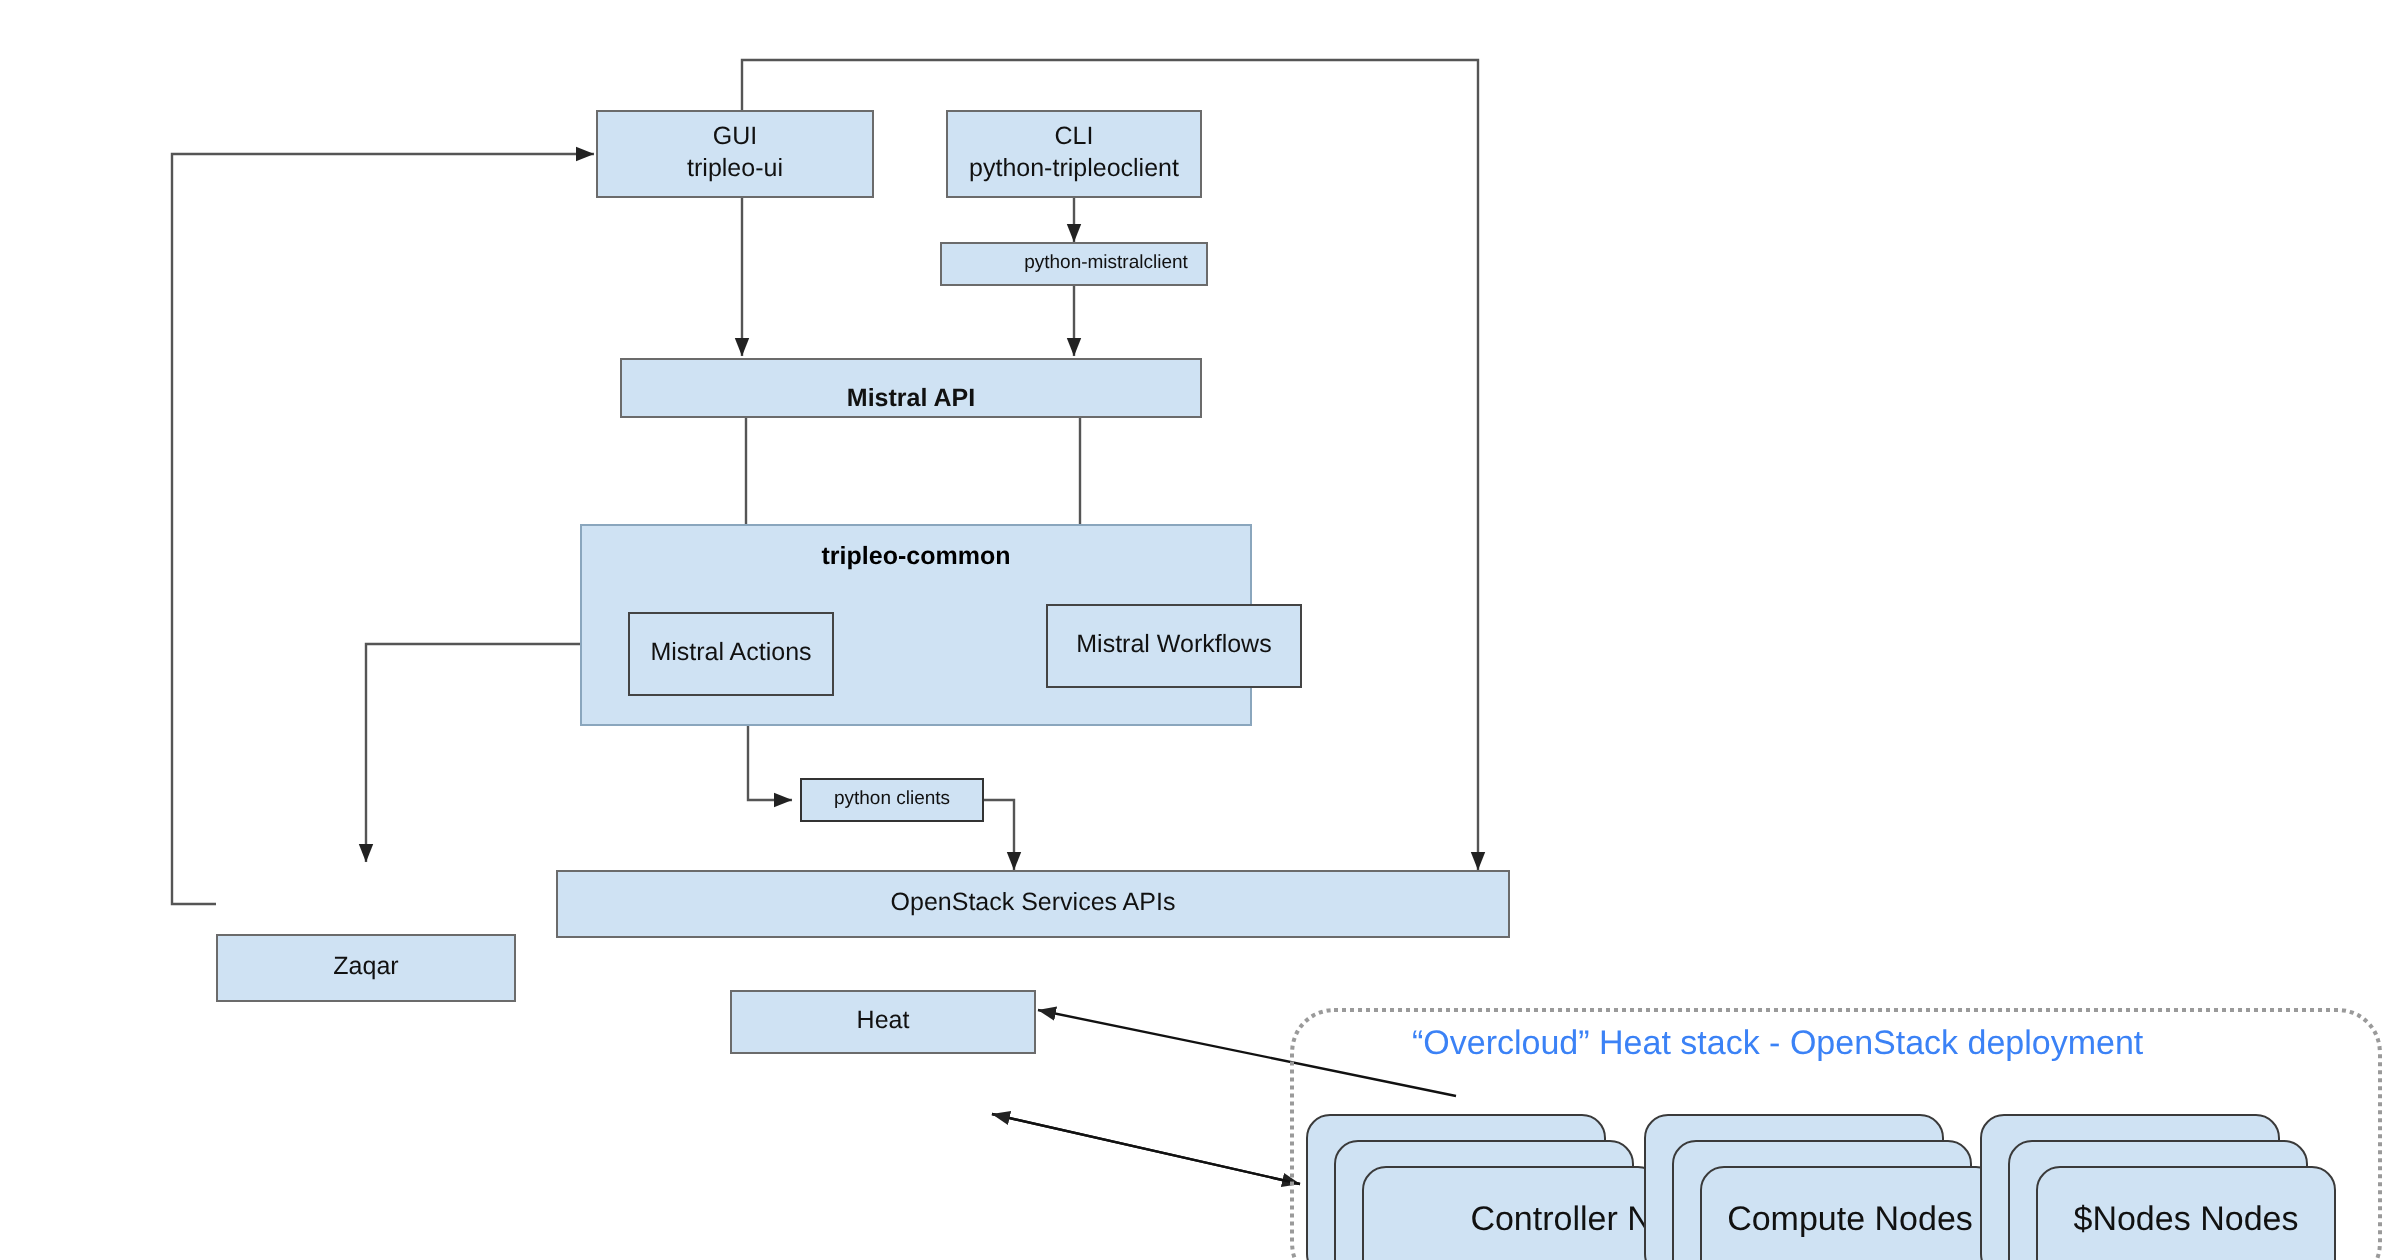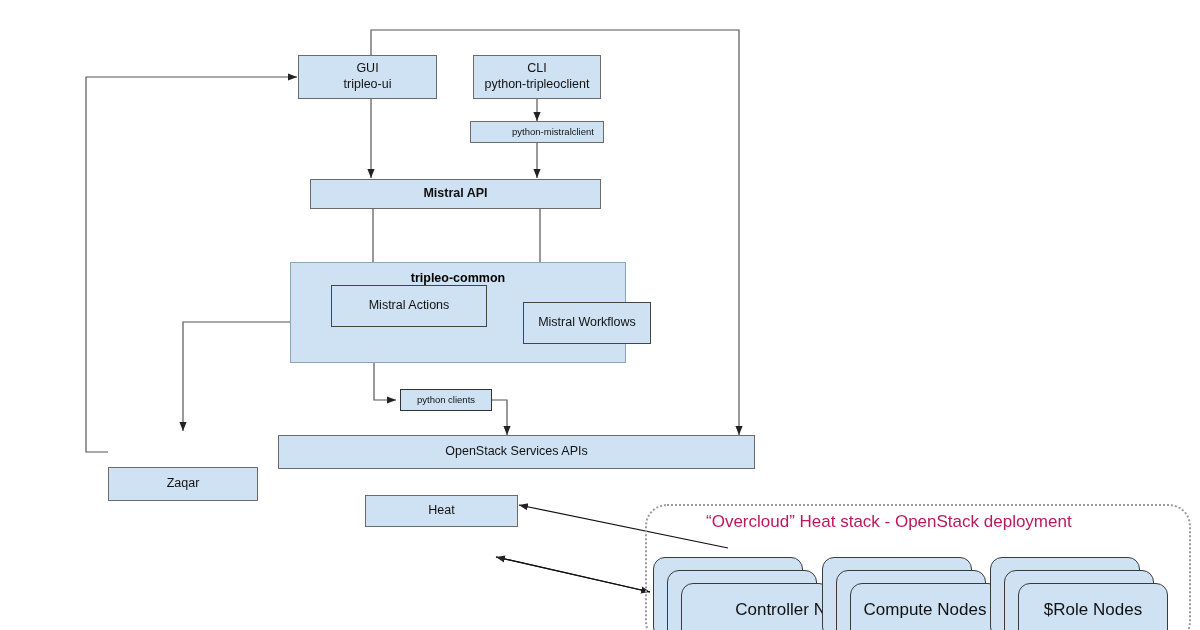--- a/index.html
+++ b/index.html
@@ -37,21 +37,21 @@
     flex-direction: column;
     align-items: center;
     justify-content: center;
     text-align: center;
     line-height: 1.25;
     color: #111;
   }
   .node .ln { display: block; white-space: nowrap; }
   .n-sm { font-size: 9.5px; }
   .n-md { font-size: 12.5px; }
-  .bold { font-weight: bold; }
+  .bold { font-weight: bold; justify-content: flex-end; }
   .group-box {
     position: absolute;
     box-sizing: border-box;
     background: #cfe2f3;
     border: 1px solid #8aa6bd;
   }
   .group-title {
     position: absolute;
     width: 100%;
     text-align: center;
@@ -64,21 +64,21 @@
     position: absolute;
     box-sizing: border-box;
     border: 2px dotted #9a9a9a;
     border-radius: 22px;
     background: transparent;
   }
   .overcloud-title {
     position: absolute;
     font-size: 17px;
     white-space: nowrap;
-    color: #be185d;
+    color: #3b82f6;
   }
   .stack { position: absolute; }
   .card {
     position: absolute;
     box-sizing: border-box;
     background: #cfe2f3;
     border: 1px solid #3a3a3a;
     border-radius: 12px;
   }
   .card-label {
@@ -148,21 +148,21 @@
   </div>
 
   <div class="node n-md bold" style="left:310px; top:179px; width:291px; height:30px;">
     <span class="ln">Mistral API</span>
   </div>
 
   <div class="group-box" style="left:290px; top:262px; width:336px; height:101px;">
     <div class="group-title">tripleo-common</div>
   </div>
 
-  <div class="node n-md" style="left:314px; top:285px; width:156px; height:42px; border-color:#444;margin-left:17px;">
+  <div class="node n-md" style="left:314px; top:306px; width:103px; height:42px; border-color:#444;">
     <span class="ln">Mistral Actions</span>
   </div>
 
   <div class="node n-md" style="left:484px; top:302px; width:128px; height:42px; border-color:#444;margin-left:39px;">
     <span class="ln">Mistral Workflows</span>
   </div>
 
   <div class="node n-sm" style="left:400px; top:389px; width:92px; height:22px; border-color:#333;">
     <span class="ln">python clients</span>
   </div>
@@ -201,18 +201,18 @@
       <span class="ln">Compute</span>
       <span class="ln">Nodes</span>
     </div>
   </div>
 
   <div class="stack" style="left:990px; top:557px; width:180px; height:90px;">
     <div class="card" style="left:0px; top:0px; width:150px; height:82px;"></div>
     <div class="card" style="left:14px; top:13px; width:150px; height:82px;"></div>
     <div class="card" style="left:28px; top:26px; width:150px; height:82px;"></div>
     <div class="card-label" style="left:28px; top:42px; width:150px;">
-      <span class="ln">$Role</span>
+      <span class="ln">$Nodes</span>
       <span class="ln">Nodes</span>
     </div>
   </div>
 
 </div>
 
 </body></html>

